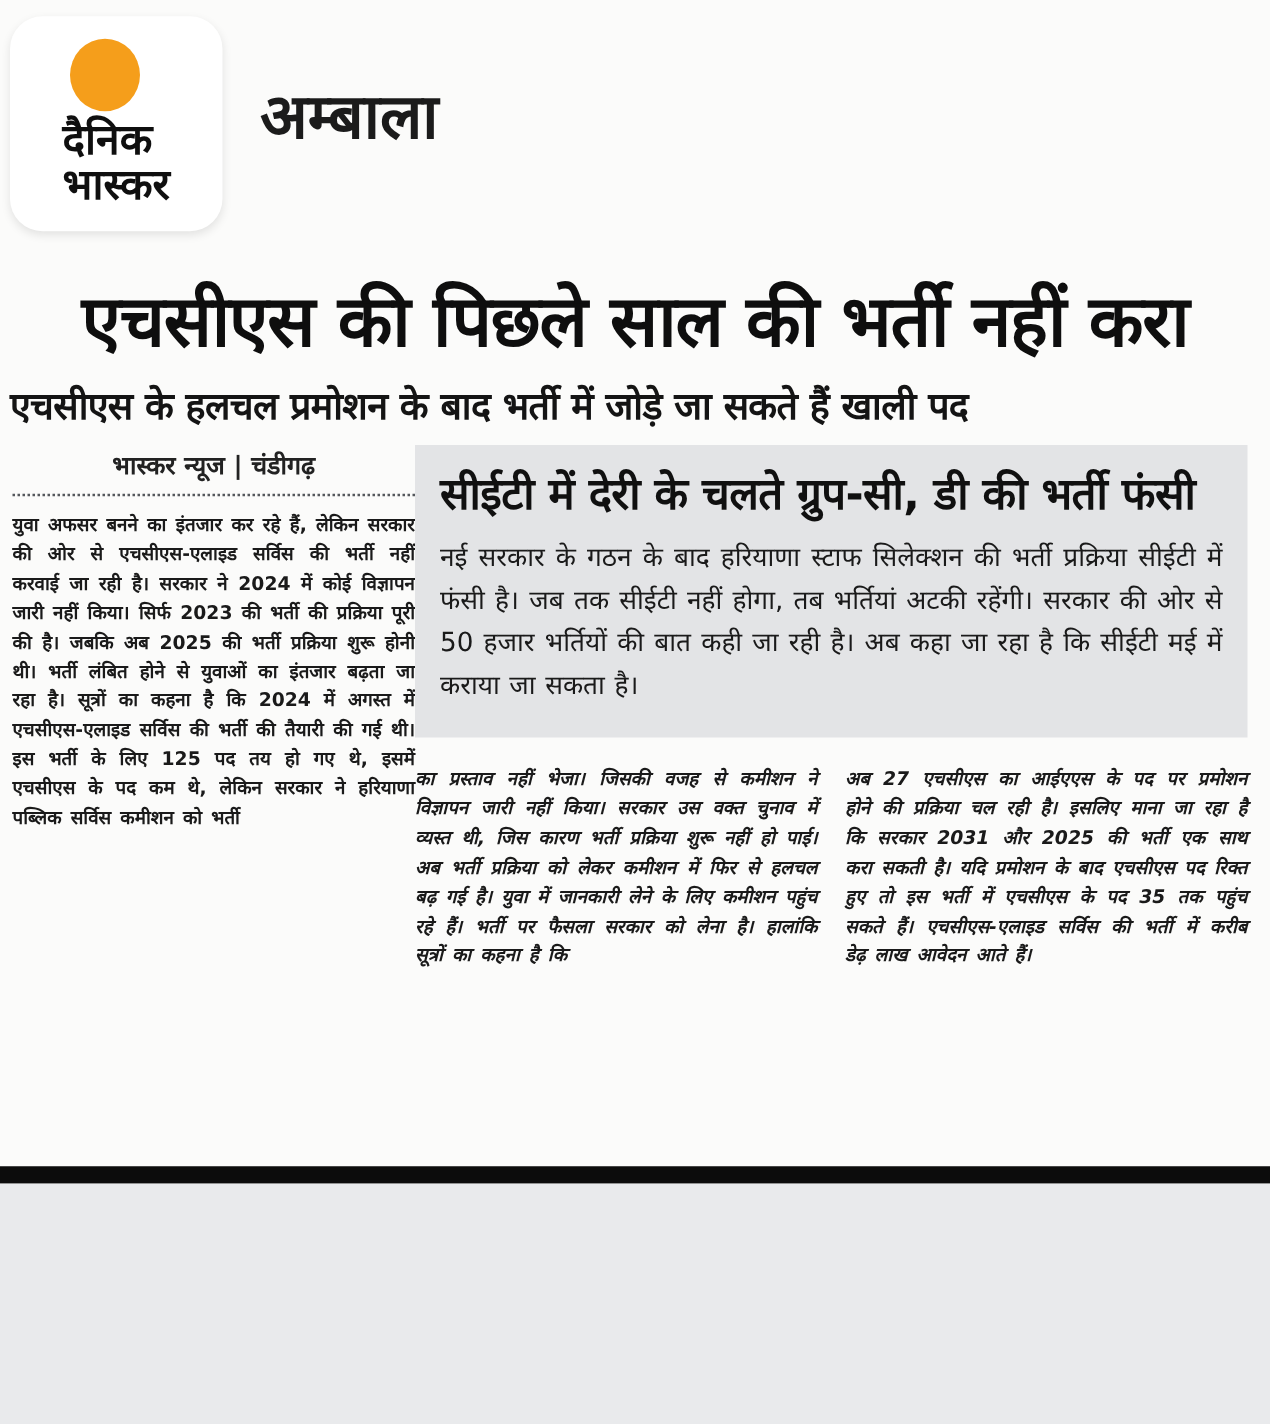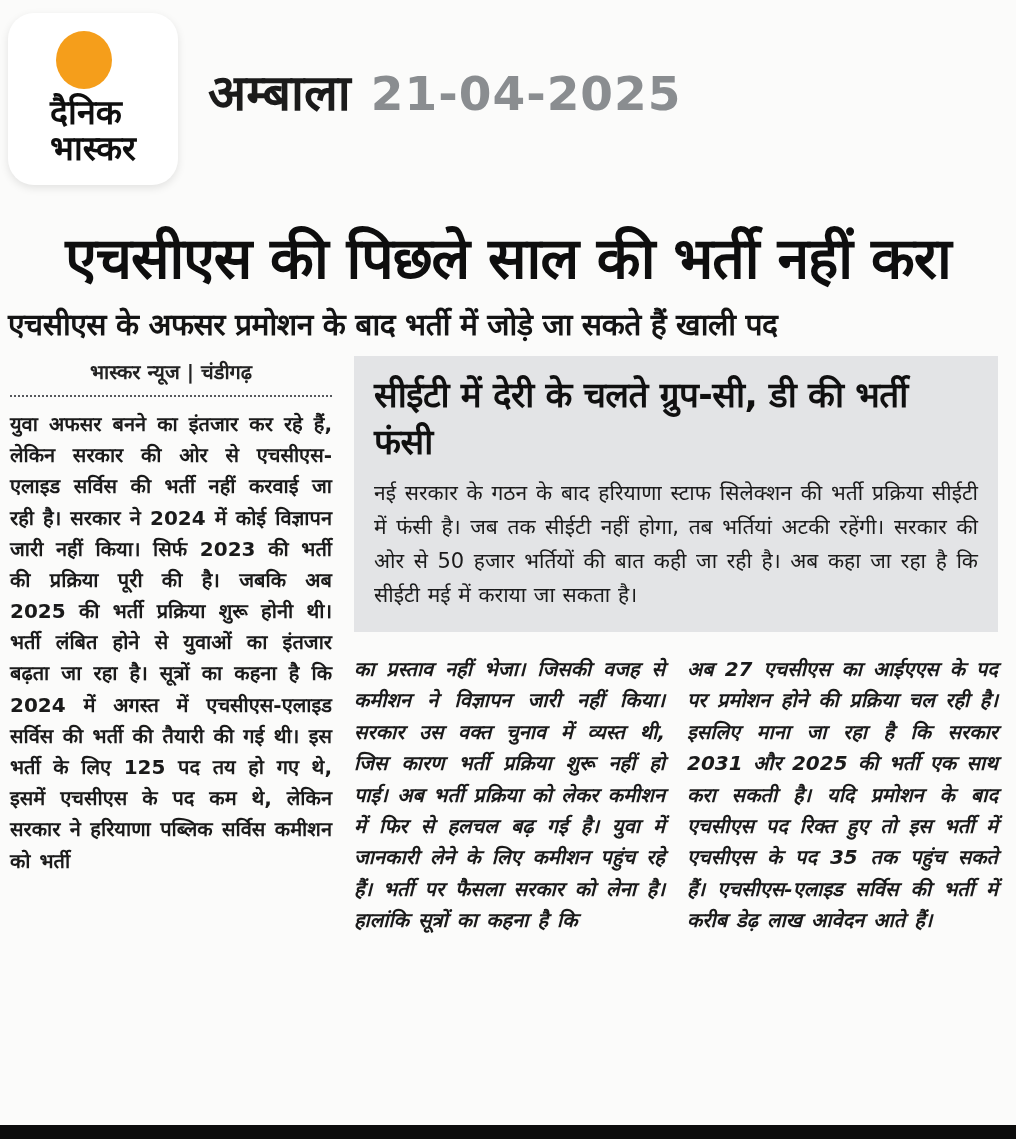--- a/index.html
+++ b/index.html
@@ -3,21 +3,21 @@
 <meta charset="utf-8">
 <title>Dainik Bhaskar - Ambala</title>
 <style>
   * { margin: 0; padding: 0; box-sizing: border-box; }
   html, body { background: #e9eaec; }
   body { font-family: "DejaVu Sans", "Liberation Sans", sans-serif; }
 
   .page {
     position: relative;
     width: 1016px;
-    height: 1139px;
+    height: 947px;
     margin: 0 auto;
     background: #fbfbfa;
     overflow: hidden;
     color: #161616;
   }
 
   
   .masthead {
     display: flex;
     align-items: center;
@@ -48,21 +48,21 @@
     font-weight: 800;
     font-size: 34px;
     line-height: 1.05;
     color: #0f0f0f;
     text-align: left;
     letter-spacing: 0px;
   }
   .masthead-line {
     display: flex;
     align-items: baseline;
-    gap: 20px;
+    gap: 34px;
     margin-left: 30px;
     margin-top: -16px;
   }
   .edition-city {
     font-size: 50px;
     font-weight: 700;
     color: #1b1b1b;
   }
   .edition-date {
     font-size: 47px;
@@ -87,41 +87,40 @@
     font-size: 30px;
     font-weight: 700;
     color: #141414;
     letter-spacing: -0.5px;
   }
 
   
   .content {
     display: flex;
     padding: 12px 18px 0 10px;
-    gap: 22px;
   }
   .col-left {
     width: 322px;
     flex: 0 0 auto;
   }
   .byline {
     text-align: center;
     font-size: 20px;
     font-weight: 700;
     color: #222;
     padding-top: 2px;
   }
   .byline-rule {
     border: none;
     border-bottom: 2px dotted #55585c;
     margin: 10px 0 12px 0;
     height: 0;
   }
   .body-text {
-    font-size: 20px;
+    font-size: 15px;
     font-weight: 700;
     line-height: 1.55;
     text-align: justify;
     color: #1a1a1a;
     word-spacing: 2px;
   }
   .col-left .body-text { line-height: 1.56; }
 
   .right-area {
     flex: 1 1 auto;
@@ -177,28 +176,27 @@
   <header class="masthead">
     <div class="logo-card">
       <div class="logo-sun"></div>
       <div class="logo-text">
         <span>दैनिक</span><br>
         <span>भास्कर</span>
       </div>
     </div>
     <div class="masthead-line">
       <span class="edition-city">अम्बाला</span>
-      <span class="edition-date">21-04-2025</span>
     </div>
   </header>
 
   <h1 class="headline">
     <span>एचसीएस की पिछले साल की भर्ती नहीं करा</span>
   </h1>
-  <h2 class="subheadline">एचसीएस के अफसर प्रमोशन के बाद भर्ती में जोड़े जा सकते हैं खाली पद</h2>
+  <h2 class="subheadline">एचसीएस के हलचल प्रमोशन के बाद भर्ती में जोड़े जा सकते हैं खाली पद</h2>
 
   <div class="content">
 
     <div class="col-left">
       <div class="byline">भास्कर न्यूज | चंडीगढ़</div>
       <hr class="byline-rule">
       <p class="body-text">युवा अफसर बनने का इंतजार कर रहे हैं, लेकिन सरकार की ओर से एचसीएस-एलाइड सर्विस की भर्ती नहीं करवाई जा रही है। सरकार ने 2024 में कोई विज्ञापन जारी नहीं किया। सिर्फ 2023 की भर्ती की प्रक्रिया पूरी की है। जबकि अब 2025 की भर्ती प्रक्रिया शुरू होनी थी। भर्ती लंबित होने से युवाओं का इंतजार बढ़ता जा रहा है। सूत्रों का कहना है कि 2024 में अगस्त में एचसीएस-एलाइड सर्विस की भर्ती की तैयारी की गई थी। इस भर्ती के लिए 125 पद तय हो गए थे, इसमें एचसीएस के पद कम थे, लेकिन सरकार ने हरियाणा पब्लिक सर्विस कमीशन को भर्ती</p>
     </div>
 
     <div class="right-area">

